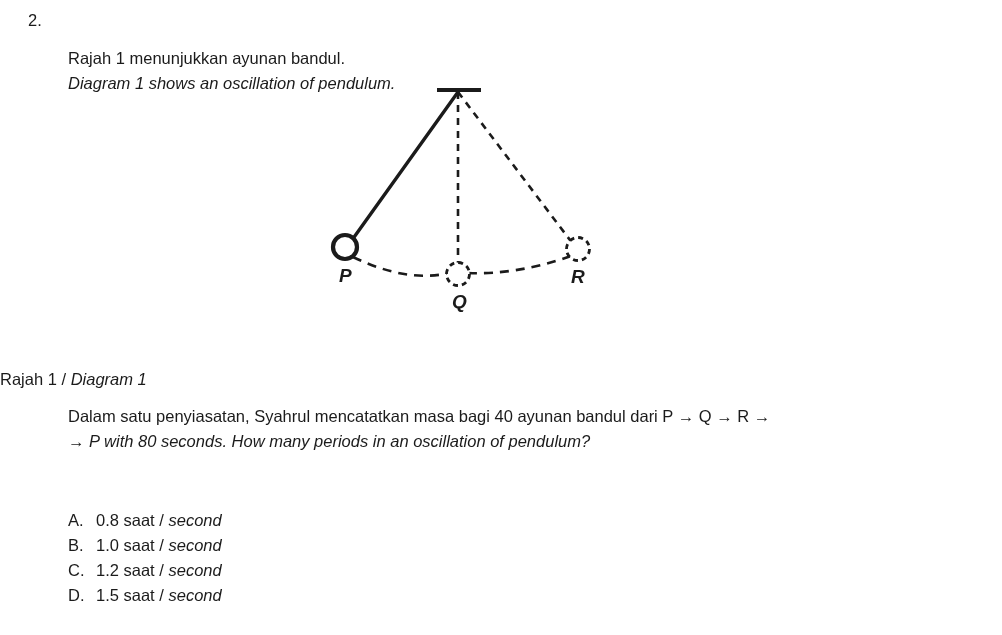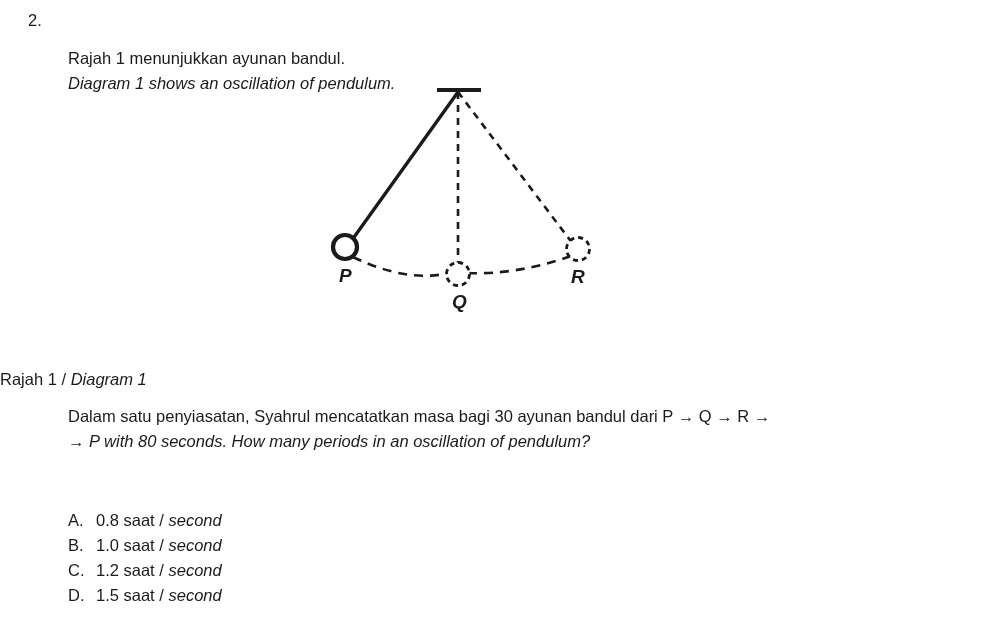--- a/index.html
+++ b/index.html
@@ -163,21 +163,21 @@
 
       <text x="250" y="211" font-family="Liberation Sans, sans-serif" font-size="19" font-weight="bold" font-style="italic" fill="#1b1b1b">R</text>
     </svg>
   </div>
 
   <div class="caption">
     <span class="cap-my">Rajah 1 / </span><span class="cap-en">Diagram 1</span>
   </div>
 
   <div class="para-block">
-    <div class="para my">Dalam satu penyiasatan, Syahrul mencatatkan masa bagi 30 ayunan bandul dari P → Q → R →</div>
+    <div class="para my">Dalam satu penyiasatan, Syahrul mencatatkan masa bagi 40 ayunan bandul dari P → Q → R →</div>
     <div class="para en">→ P with 80 seconds. How many periods in an oscillation of pendulum?</div>
   </div>
 
   <div class="options">
 
     <div class="option">
       <span class="opt-letter">A.</span>
       <span class="opt-val"><span class="opt-my">0.8 saat / </span><span class="opt-en">second</span></span>
     </div>
 

